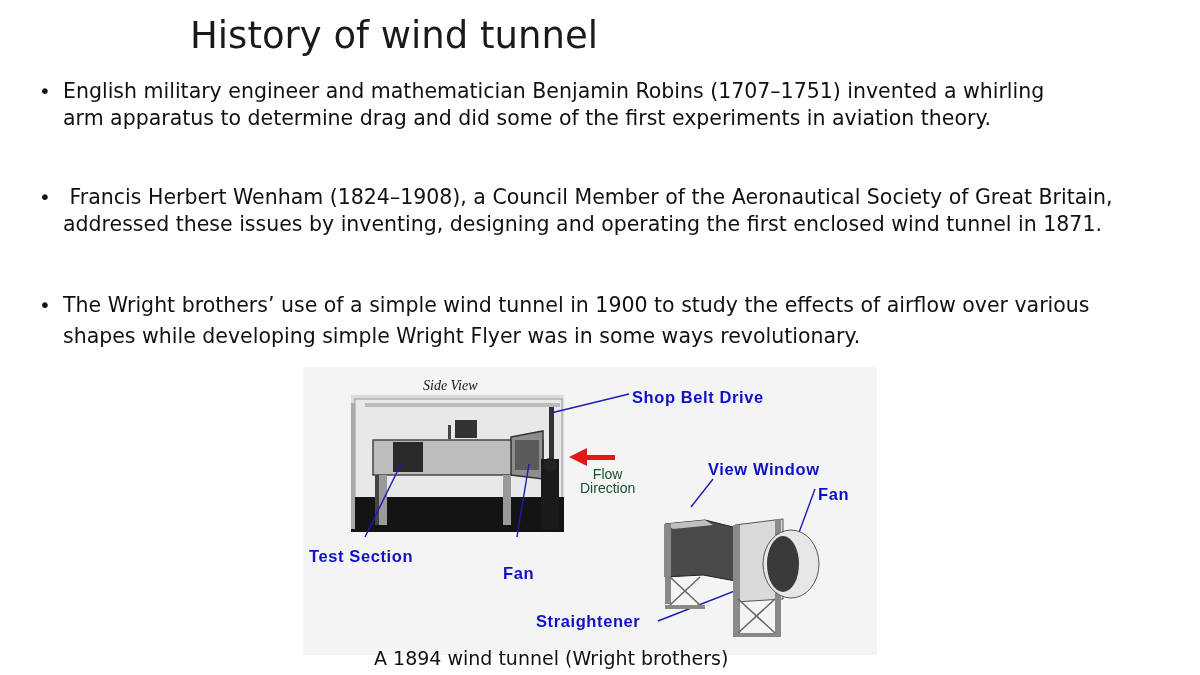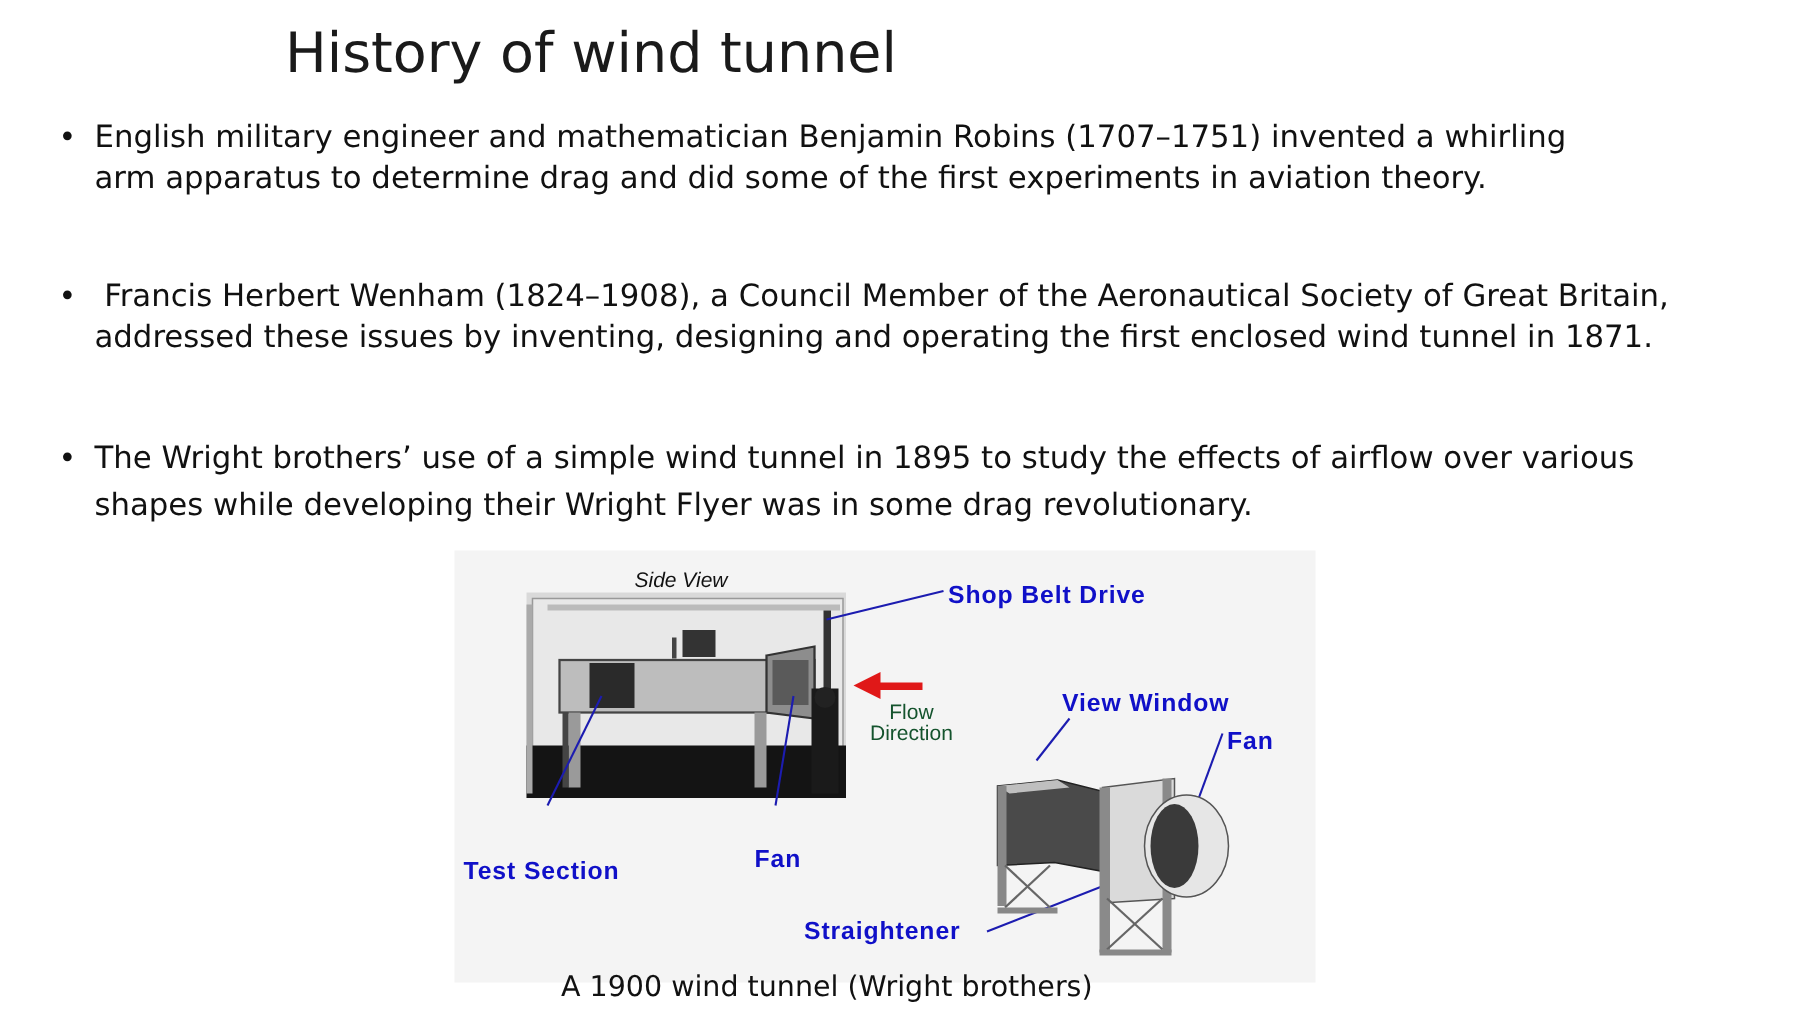--- a/index.html
+++ b/index.html
@@ -34,21 +34,21 @@
       position: absolute; left: 303px; top: 367px; width: 574px; height: 288px;
       background: #f4f4f4;
     }
     .figure svg { position: absolute; left: 0; top: 0; }
     .lbl {
       position: absolute; font-family: Liberation Sans, sans-serif;
       font-weight: bold; color: #1010c8; font-size: 16.5px; white-space: nowrap;
       letter-spacing: 0.6px;
     }
     .lbl-italic {
-      position: absolute; font-family: Liberation Sans, sans-serif;
+      position: absolute; font-family: Liberation Serif, serif;
       font-style: italic; color: #111; font-size: 14px; white-space: nowrap;
     }
     .flow {
       position: absolute; font-family: "Liberation Sans", sans-serif;
       color: #14532d; font-size: 14px; line-height: 14px; text-align: center;
       white-space: nowrap;
     }
     .caption {
       position: absolute; left: 374px; top: 647px;
       font-size: 19px; color: #111; white-space: nowrap;
@@ -68,22 +68,22 @@
       <span class="line">English military engineer and mathematician Benjamin Robins (1707–1751) invented a whirling</span>
       <span class="line">arm apparatus to determine drag and did some of the first experiments in aviation theory.</span>
     </div>
     <div class="bullet b2">
       <span class="dot">•</span>
       <span class="line" style="white-space:pre;"> Francis Herbert Wenham (1824–1908), a Council Member of the Aeronautical Society of Great Britain,</span>
       <span class="line">addressed these issues by inventing, designing and operating the first enclosed wind tunnel in 1871.</span>
     </div>
     <div class="bullet b3">
       <span class="dot">•</span>
-      <span class="line">The Wright brothers’ use of a simple wind tunnel in 1895 to study the effects of airflow over various</span>
-      <span class="line">shapes while developing their Wright Flyer was in some drag revolutionary.</span>
+      <span class="line">The Wright brothers’ use of a simple wind tunnel in 1900 to study the effects of airflow over various</span>
+      <span class="line">shapes while developing simple Wright Flyer was in some ways revolutionary.</span>
     </div>
   </div>
 
   <div class="figure">
     <svg width="574" height="288" viewBox="0 0 574 288">
 
       <g>
         <rect x="48" y="28" width="213" height="137" fill="#d9d9d9"></rect>
         <rect x="52" y="32" width="207" height="130" fill="#e8e8e8" stroke="#999" stroke-width="1"></rect>
         <rect x="62" y="36" width="195" height="4" fill="#bbb"></rect>
@@ -143,19 +143,19 @@
     </svg>
 
     <div class="lbl-italic" style="left:120px; top:11px;">Side View</div>
     <div class="lbl" style="left:329px; top:21px;">Shop  Belt  Drive</div>
     <div class="flow" style="left:277px; top:100px;">
       <span style="display:block;">Flow</span>
       <span style="display:block;">Direction</span>
     </div>
     <div class="lbl" style="left:405px; top:93px;text-align:right;">View  Window</div>
     <div class="lbl" style="left:515px; top:118px;">Fan</div>
-    <div class="lbl" style="left:6px; top:205px;text-align:center;">Test  Section</div>
+    <div class="lbl" style="left:6px; top:180px;text-align:center;">Test  Section</div>
     <div class="lbl" style="left:200px; top:197px;">Fan</div>
     <div class="lbl" style="left:233px; top:245px;">Straightener</div>
   </div>
 
-  <div class="caption">A 1900 wind tunnel (Wright brothers)</div>
+  <div class="caption">A 1894 wind tunnel (Wright brothers)</div>
 </div>
 
 </body></html>

